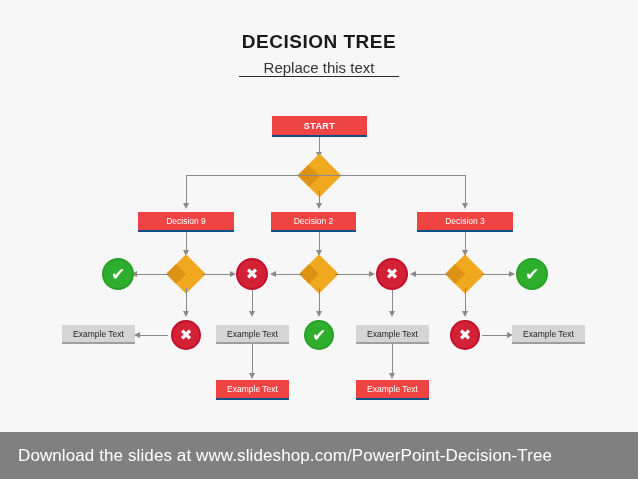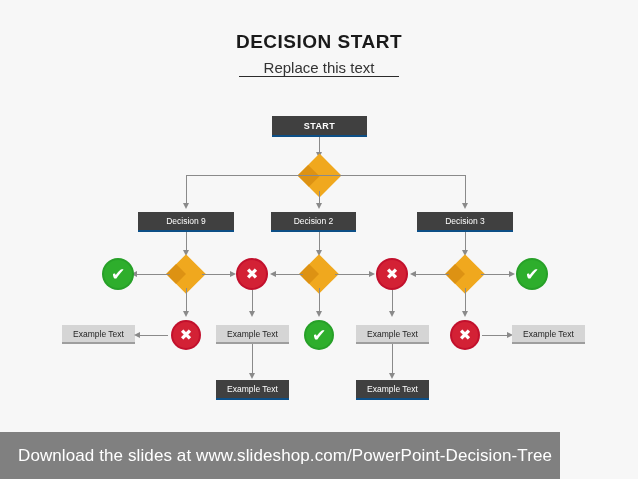--- a/index.html
+++ b/index.html
@@ -29,21 +29,21 @@
     position:absolute;left:239px;top:76px;width:160px;height:1px;
     background:#2b2b2b;
   }
   
   .node{
     position:absolute;
     display:flex;align-items:center;justify-content:center;
     box-sizing:border-box;
   }
   .box-blue{
-    background:#404040;
+    background:#ef4444;
     color:#ffffff;
     font-size:8.5px;
     border-bottom:2px solid #0d4f86;
     text-align:center;
     white-space:nowrap;
   }
   .box-blue.start{font-weight:bold;font-size:9px;letter-spacing:.4px;}
   .box-gray{
     background:#d5d5d5;
     color:#1f1f1f;
@@ -92,38 +92,38 @@
     border-bottom:3.5px solid transparent;
     border-right:6px solid #8a8a8a;
   }
   .arrow.right{
     border-top:3.5px solid transparent;
     border-bottom:3.5px solid transparent;
     border-left:6px solid #8a8a8a;
   }
   
   .footer{
-    position:absolute;left:0;top:432px;width:560px;height:47px;
+    position:absolute;left:0;top:432px;width:638px;height:47px;
     background:#808080;
     display:flex;align-items:center;
   }
   .footer-text{
     color:#ffffff;
     font-size:17px;
     padding-left:18px;
     letter-spacing:.1px;
     white-space:nowrap;
   }
 </style>
 </head>
 <body>
 
 <div id="slide">
 
-  <div class="title">DECISION START</div>
+  <div class="title">DECISION TREE</div>
   <div class="subtitle">Replace this text</div>
   <div class="title-rule"></div>
 
   <div class="node box-blue start" style="left:272px;top:116px;width:95px;height:21px;">START</div>
 
   <div class="ln v" style="left:319px;top:137px;height:17px;"></div>
   <div class="arrow down" style="left:316px;top:152px;"></div>
 
   <div class="node diamond" style="left:304px;top:160px;width:31px;height:31px;">
       <span class="shade"></span>

